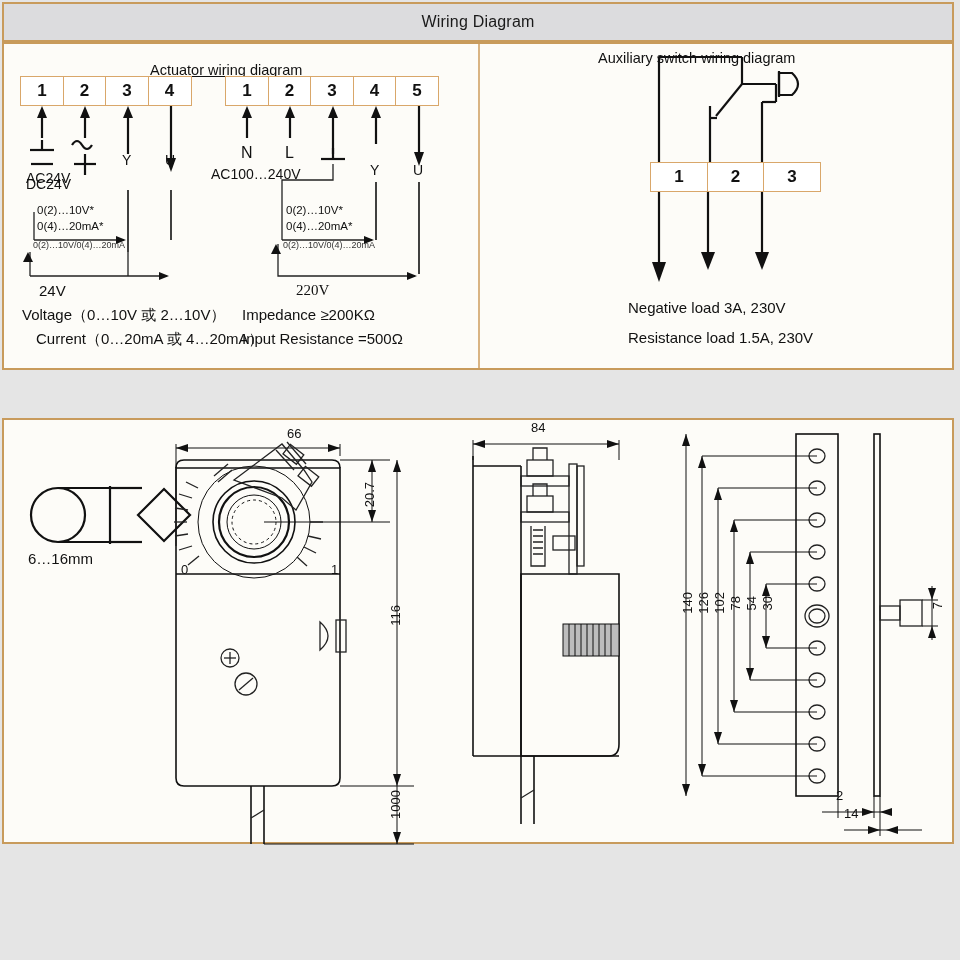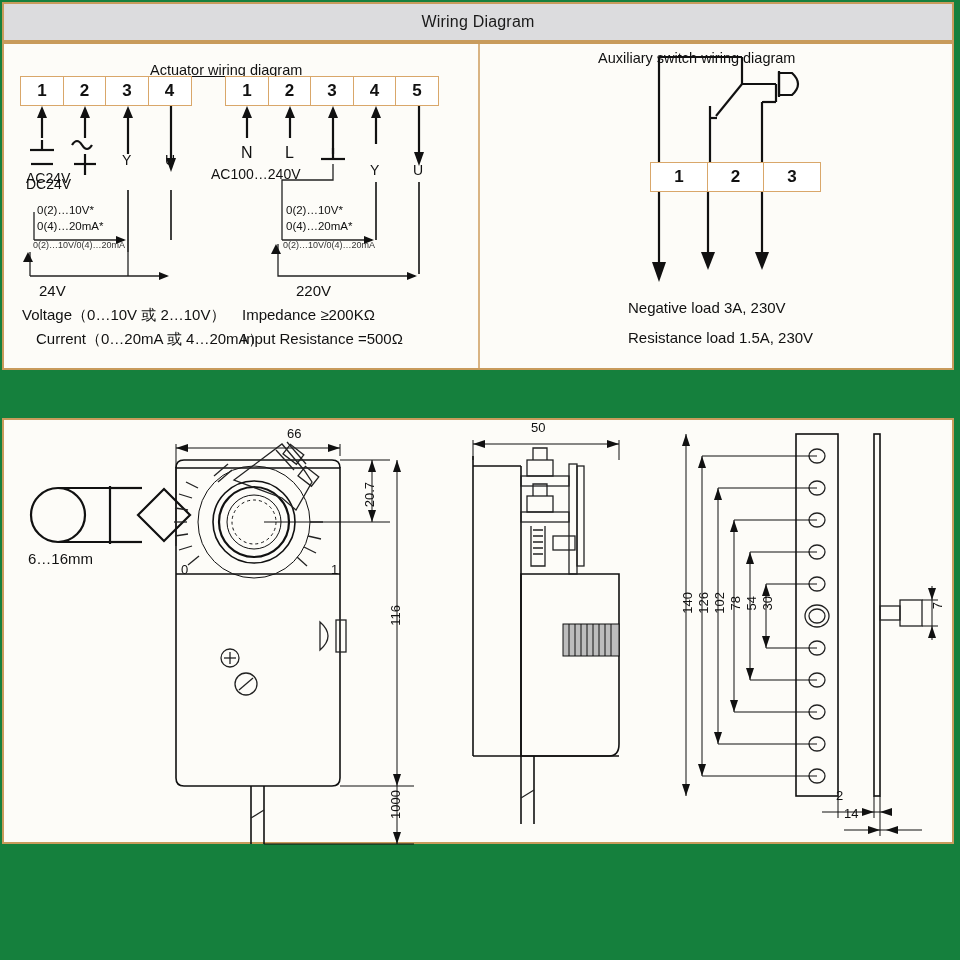--- a/index.html
+++ b/index.html
@@ -1,18 +1,18 @@
 <!DOCTYPE html>
 <html><head>
 <meta charset="utf-8">
 <style>
   html,body{margin:0;padding:0;background:#ffffff;}
   body{width:960px;height:960px;font-family:"Liberation Sans",sans-serif;
        -webkit-font-smoothing:antialiased;}
-  .sheet{width:960px;height:960px;position:relative;background:#15803d;}
+  .sheet{width:960px;height:960px;position:relative;background:#e5e5e5;}
 
   
   .panel{position:absolute;left:2px;width:952px;border:2px solid #c89b5c;
          background:#fdfcf8;box-sizing:border-box;}
   .hdrbar{position:absolute;left:2px;width:952px;height:40px;
           border:2px solid #c89b5c;background:#dcdcde;box-sizing:border-box;
           display:flex;align-items:center;justify-content:center;}
   .hdrbar span{font-size:16px;color:#1a1a1a;letter-spacing:.2px;}
 
   #wiring-hdr{top:2px;}
@@ -172,21 +172,21 @@
     <div class="lbl big" style="left:237px;top:100px;">N</div>
     <div class="lbl big" style="left:281px;top:100px;">L</div>
     <div class="lbl" style="left:207px;top:122px;">AC100…240V</div>
     <div class="lbl" style="left:366px;top:118px;">Y</div>
     <div class="lbl" style="left:409px;top:118px;">U</div>
     <div class="lbl sm" style="left:282px;top:160px;">0(2)…10V*</div>
     <div class="lbl sm" style="left:282px;top:176px;">0(4)…20mA*</div>
     <div class="lbl xs" style="left:279px;top:196px;">0(2)…10V/0(4)…20mA</div>
 
     <div class="lbl spec" style="left:35px;top:238px;">24V</div>
-    <div class="lbl spec" style="left:292px;top:238px;">220V</div>
+    <div class="lbl spec" style="left:292px;top:238px;font-family:Liberation Serif, serif;">220V</div>
 
     <div class="lbl spec" style="left:18px;top:262px;">Voltage（0…10V 或 2…10V）</div>
     <div class="lbl spec" style="left:238px;top:262px;">Impedance ≥200KΩ</div>
     <div class="lbl spec" style="left:32px;top:286px;">Current（0…20mA 或 4…20mA）</div>
     <div class="lbl spec" style="left:238px;top:286px;">Input Resistance =500Ω</div>
 
     <div class="subttl" style="left:594px;top:6px;">Auxiliary switch wiring diagram</div>
 
     <div class="termrow" style="left:646px;top:118px;">
       <div class="term" style="width:58px;">1</div>
@@ -383,21 +383,21 @@
         <line x1="146" y1="198" x2="146" y2="230"></line>
           <line x1="152" y1="198" x2="152" y2="230"></line>
       </g>
 
       <g class="stk">
         <line x1="62" y1="330" x2="62" y2="398"></line>
         <line x1="75" y1="330" x2="75" y2="398"></line>
       </g>
       <path class="thin2" d="M62,372 L75,364"></path>
     </svg>
-    <div class="dimtxt" style="left:527px;top:0px;">50</div>
+    <div class="dimtxt" style="left:527px;top:0px;">84</div>
 
     <svg width="280" height="420" style="left:672px;top:6px;">
 
       <rect class="stk" x="120" y="8" width="42" height="362" fill="none"></rect>
 
       <g class="thin2">
         <ellipse cx="141" cy="30" rx="8" ry="7" fill="none"></ellipse>
         <ellipse cx="141" cy="62" rx="8" ry="7" fill="none"></ellipse>
         <ellipse cx="141" cy="94" rx="8" ry="7" fill="none"></ellipse>
         <ellipse cx="141" cy="126" rx="8" ry="7" fill="none"></ellipse>

